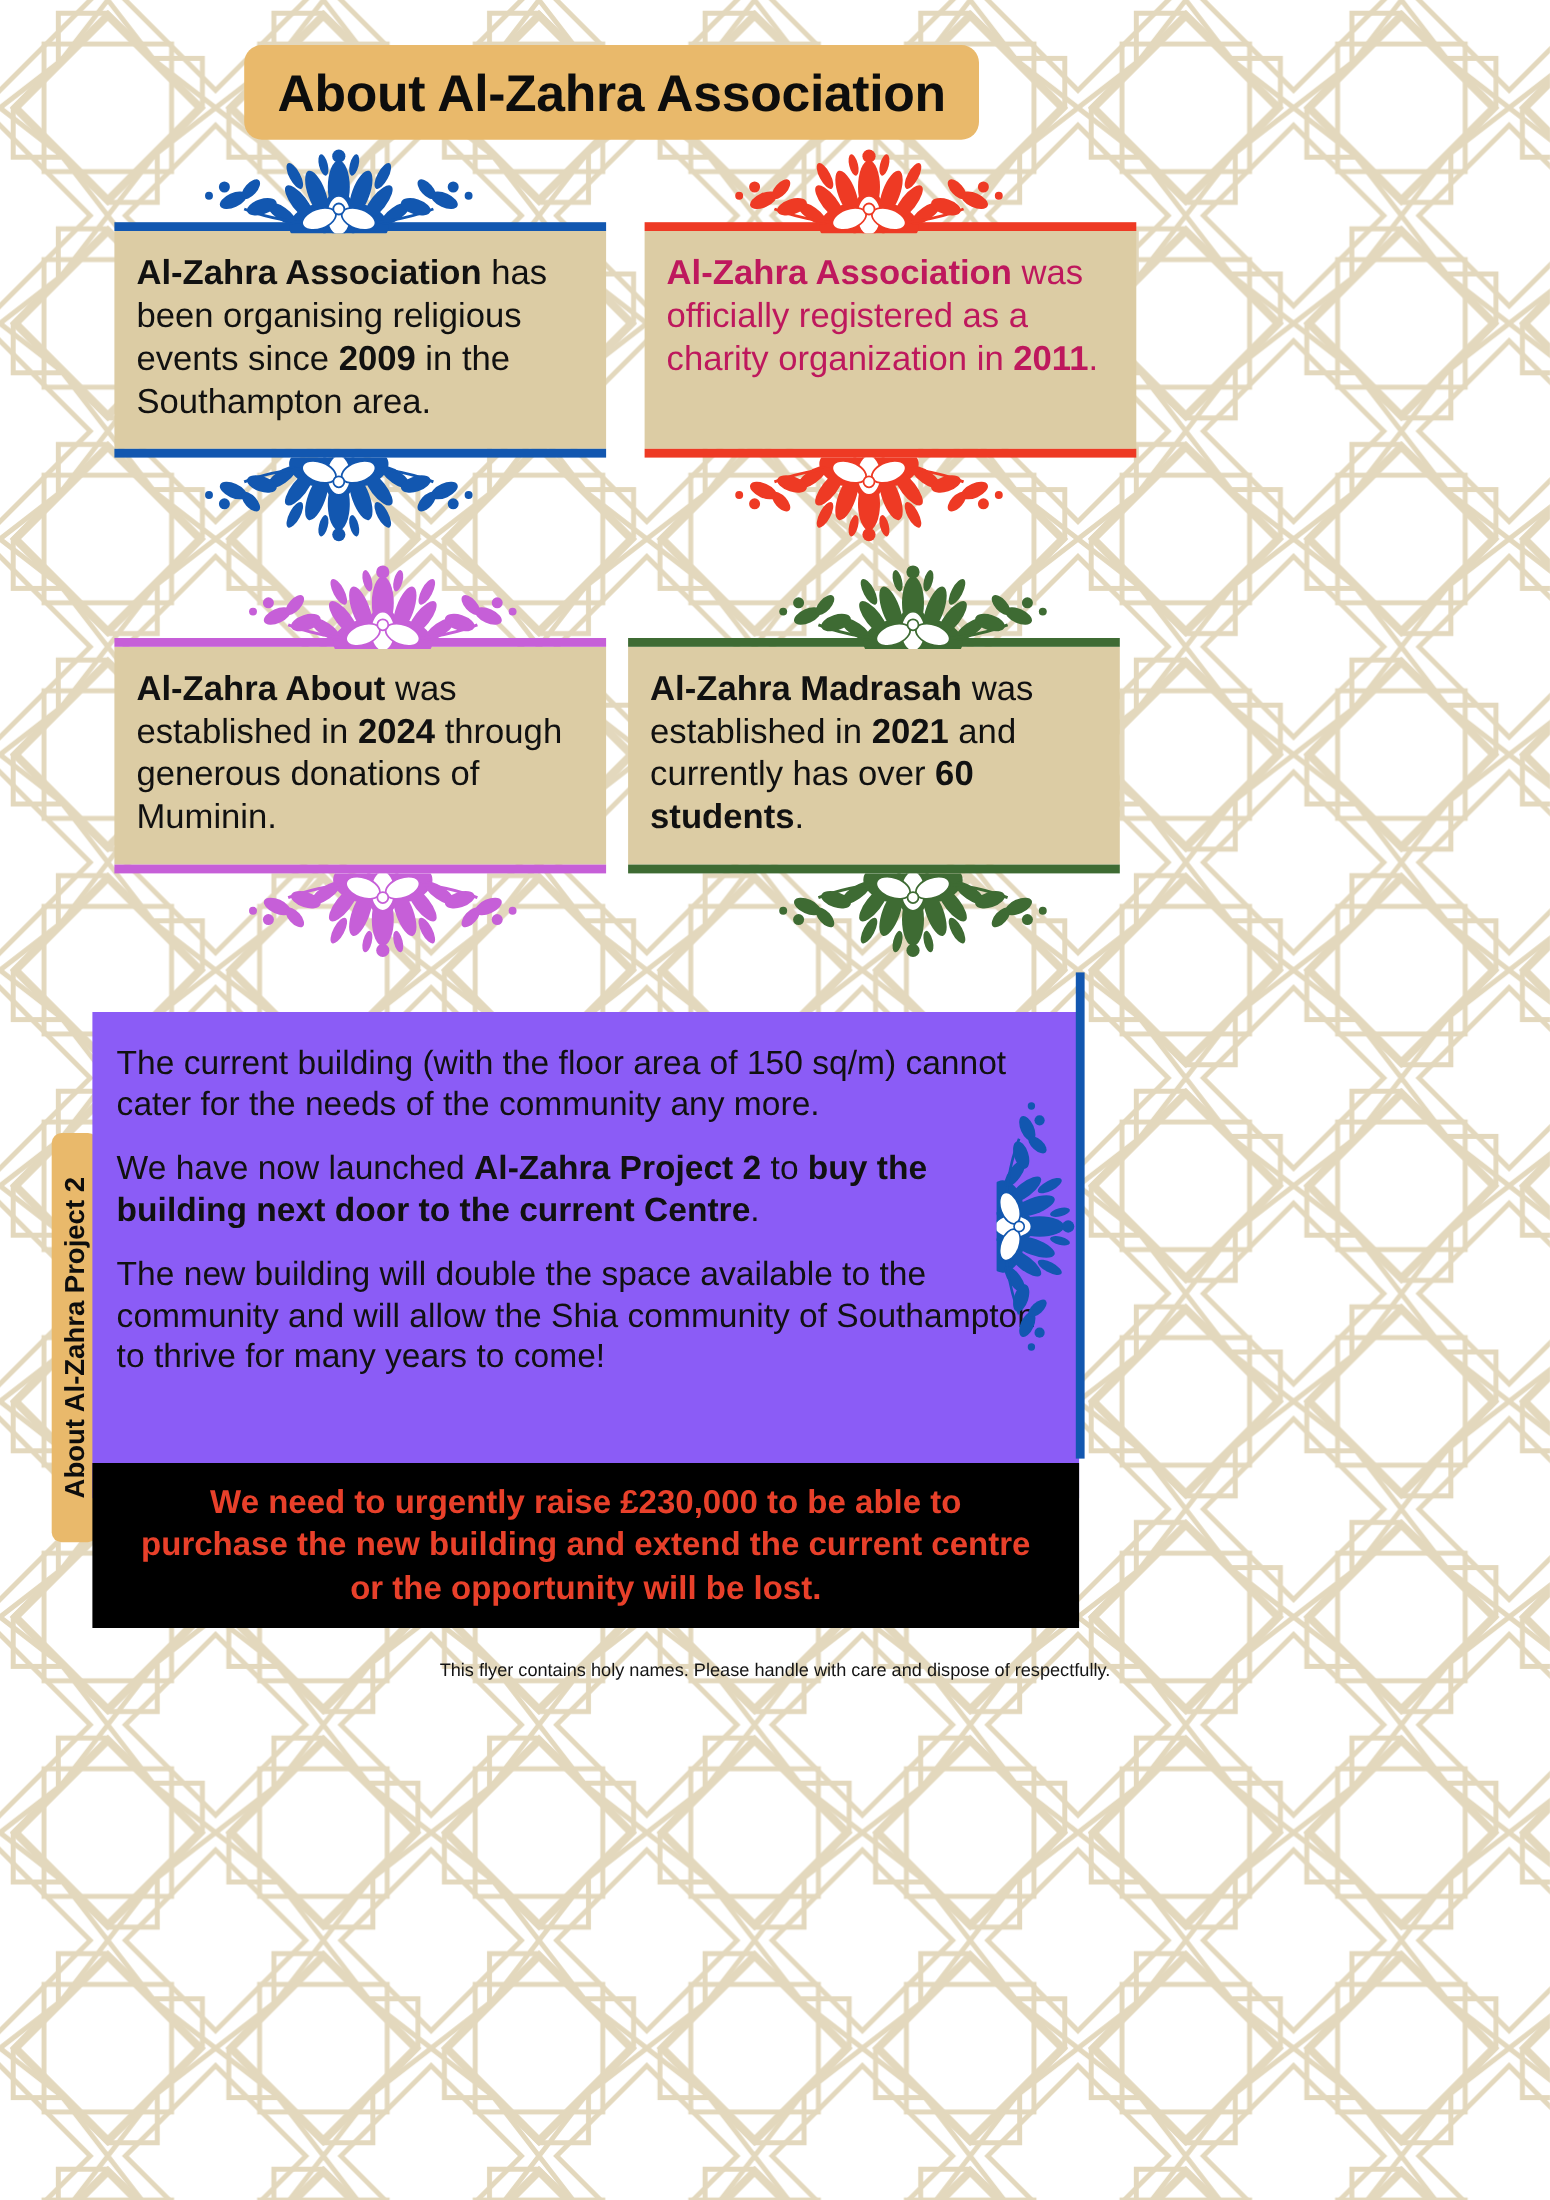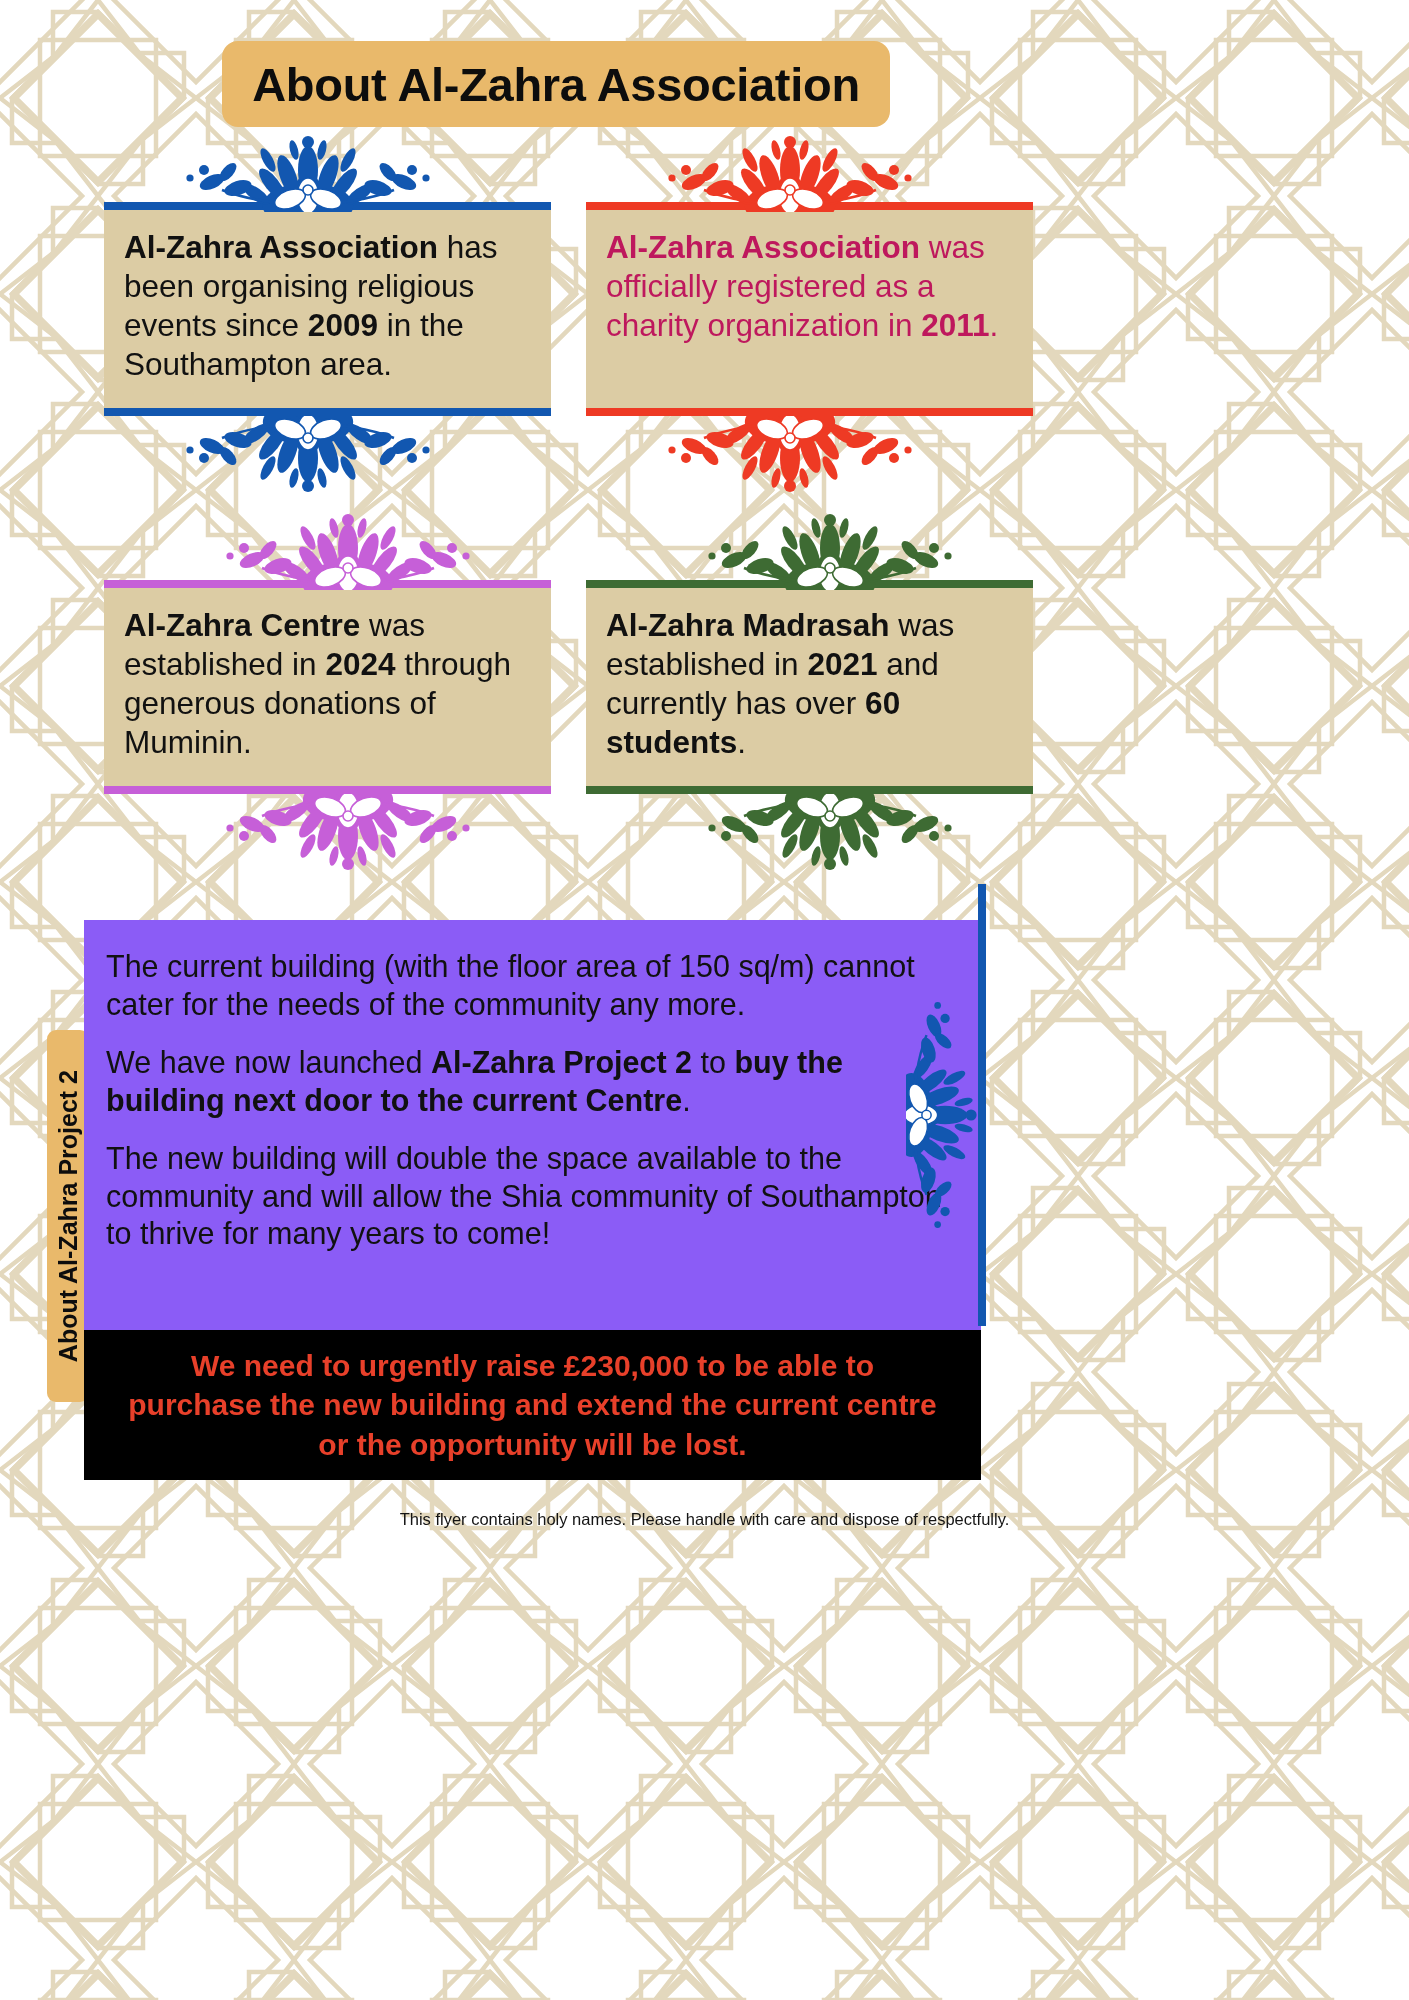--- a/index.html
+++ b/index.html
@@ -60,21 +60,21 @@
   .card-topline, .card-botline{
     position:absolute; left:0; width:100%; height:8px;
   }
   .card-topline{ top:-8px; }
   .card-botline{ bottom:-8px; }
 
   
   #card-1{ left:84px;  top:210px; width:447px; height:198px; }
   #card-2{ left:566px; top:210px; width:447px; height:198px; }
   #card-3{ left:84px;  top:588px; width:447px; height:198px; }
-  #card-4{ left:566px; top:588px; width:447px; height:198px; }
+  #card-4{ left:551px; top:588px; width:447px; height:198px; }
 
   #card-2 .ctext{ color:#be185d; }
 
   
   .orn{
     position:absolute;
     pointer-events:none;
     z-index:1;
   }
   .orn svg{ display:block; }
@@ -553,21 +553,21 @@
   </div>
 
   <div class="card" id="card-2">
     <div class="card-topline" style="background:#ee3a24;"></div>
     <div class="ctext"><b>Al-Zahra Association</b> was officially registered as a charity organization in <b>2011</b>.</div>
     <div class="card-botline" style="background:#ee3a24;"></div>
   </div>
 
   <div class="card" id="card-3">
     <div class="card-topline" style="background:#c65fd8;"></div>
-    <div class="ctext"><b>Al-Zahra Centre</b> was established in <b>2024</b> through generous donations of Muminin.</div>
+    <div class="ctext"><b>Al-Zahra About</b> was established in <b>2024</b> through generous donations of Muminin.</div>
     <div class="card-botline" style="background:#c65fd8;"></div>
   </div>
 
   <div class="card" id="card-4">
     <div class="card-topline" style="background:#3e6b33;"></div>
     <div class="ctext"><b>Al-Zahra Madrasah</b> was established in <b>2021</b> and currently has over <b>60 students</b>.</div>
     <div class="card-botline" style="background:#3e6b33;"></div>
   </div>
 
   <div id="vtab">

